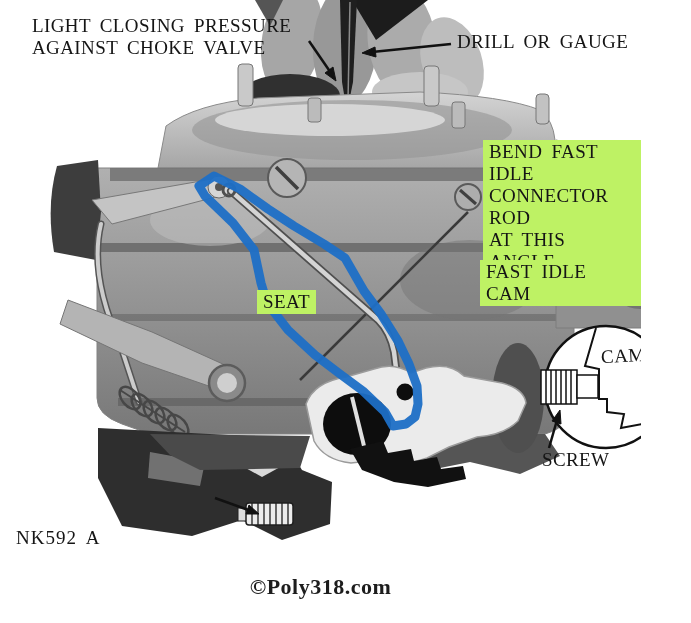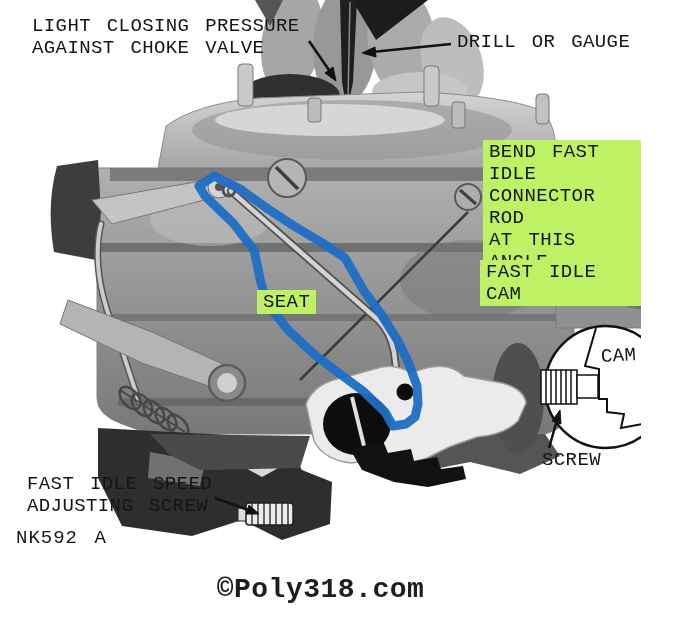--- a/index.html
+++ b/index.html
@@ -1,38 +1,38 @@
 <!DOCTYPE html>
 <html><head>
 <meta charset="utf-8">
 <style>
   html,body{margin:0;padding:0;background:#ffffff;}
   .stage{
     position:relative;width:641px;height:623px;background:#ffffff;overflow:hidden;
-    font-family:Liberation Mono, monospace;color:#151515;
+    font-family:Liberation Serif, serif;color:#151515;
   }
   .stage svg.art{position:absolute;left:0;top:0;}
   .lbl{
     position:absolute;white-space:pre-line;font-size:19px;line-height:1.16;
     letter-spacing:0.4px;word-spacing:4px;color:#151515;
   }
   .lbl.onwhite{background:#bef264;padding:1px 6px;}
   .lbl-choke{left:32px;top:15px;}
   .lbl-drill{left:457px;top:31px;}
   .lbl-bend{left:483px;top:140px;}
   .lbl-fastidlecam{left:480px;top:260px;}
   .lbl-seat{left:257px;top:290px;padding:0 9px;}
   .lbl-caminset{left:601px;top:345px;transform:rotate(-3deg);}
   .lbl-screwinset{left:512px;top:449px;margin-left:30px;}
   .lbl-speedscrew{left:27px;top:473px;}
   .lbl-nk{left:16px;top:527px;letter-spacing:1px;}
   .lbl-note{left:347px;top:481px;}
   .lbl-watermark{
     left:0;top:574px;width:100%;text-align:center;
-    font-weight:bold;font-size:28px;letter-spacing:0.5px;color:#1d1d1d;
+    font-weight:bold;font-size:22px;letter-spacing:0.5px;color:#1d1d1d;
     word-spacing:0;
   }
 </style>
 </head>
 <body>
 
 <div class="stage">
 
   <svg class="art" width="691" height="623" viewBox="0 0 691 623">
     <defs>
@@ -210,17 +210,15 @@
   <div class="lbl lbl-choke">LIGHT CLOSING PRESSURE
 AGAINST CHOKE VALVE</div>
   <div class="lbl lbl-drill">DRILL OR GAUGE</div>
   <div class="lbl lbl-bend onwhite">BEND FAST IDLE
 CONNECTOR ROD
 AT THIS ANGLE</div>
   <div class="lbl lbl-fastidlecam onwhite">FAST IDLE CAM</div>
   <div class="lbl lbl-seat onwhite">SEAT</div>
   <div class="lbl lbl-caminset">CAM</div>
   <div class="lbl lbl-screwinset">SCREW</div>
-  <div class="lbl lbl-speedscrew">FAST IDLE SPEED
-ADJUSTING SCREW</div>
   <div class="lbl lbl-nk">NK592 A</div>
   <div class="lbl lbl-watermark">©Poly318.com</div>
 </div>
 
 </body></html>

